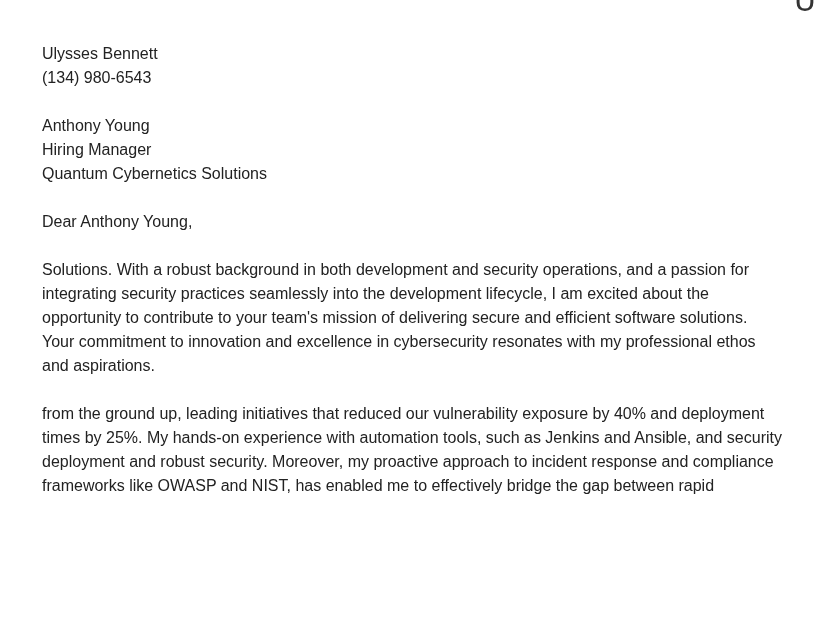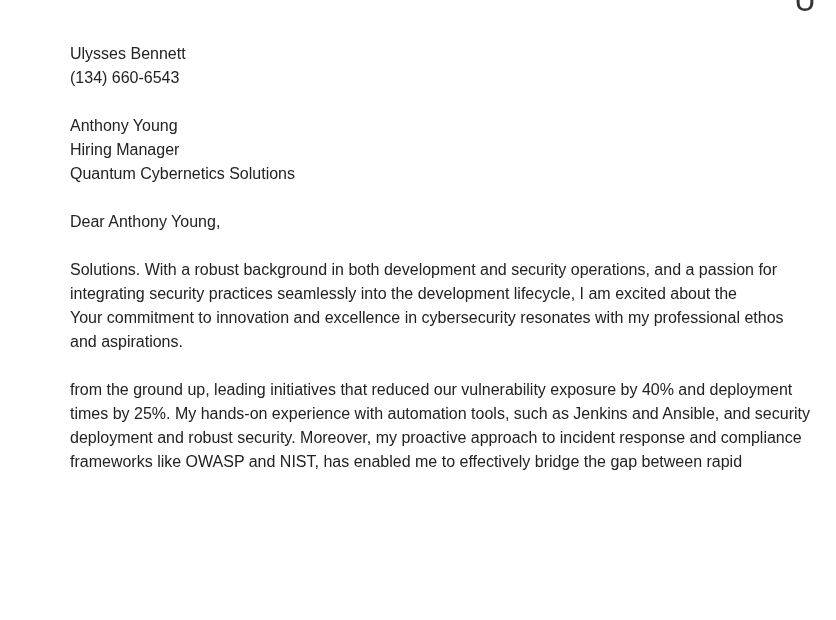--- a/index.html
+++ b/index.html
@@ -31,52 +31,52 @@
       width: 760px;
       font-size: 16px;
       line-height: 24px;
     }
     .block {
       margin: 0 0 24px 0;
     }
     .line {
       display: block;
       white-space: nowrap;
-      margin-left: 28px;
     }
     .para {
       margin: 0 0 24px 0;
     }
   </style>
 </head>
 <body>
 
 <div class="top-glyph">U</div>
 
 <div class="letter">
 
   <div class="block">
     <span class="line">Ulysses Bennett</span>
-    <span class="line">(134) 660-6543</span>
+    <span class="line">(134) 980-6543</span>
   </div>
 
 
   <div class="block">
     <span class="line">Anthony Young</span>
     <span class="line">Hiring Manager</span>
     <span class="line">Quantum Cybernetics Solutions</span>
   </div>
 
   <div class="block">
     <span class="line">Dear Anthony Young,</span>
   </div>
 
   <div class="para">
     <span class="line">Solutions. With a robust background in both development and security operations, and a passion for</span>
     <span class="line">integrating security practices seamlessly into the development lifecycle, I am excited about the</span>
+    <span class="line">opportunity to contribute to your team's mission of delivering secure and efficient software solutions.</span>
     <span class="line">Your commitment to innovation and excellence in cybersecurity resonates with my professional ethos</span>
     <span class="line">and aspirations.</span>
   </div>
 
   <div class="para">
     <span class="line">from the ground up, leading initiatives that reduced our vulnerability exposure by 40% and deployment</span>
     <span class="line">times by 25%. My hands-on experience with automation tools, such as Jenkins and Ansible, and security</span>
     <span class="line">deployment and robust security. Moreover, my proactive approach to incident response and compliance</span>
     <span class="line">frameworks like OWASP and NIST, has enabled me to effectively bridge the gap between rapid</span>
   </div>

